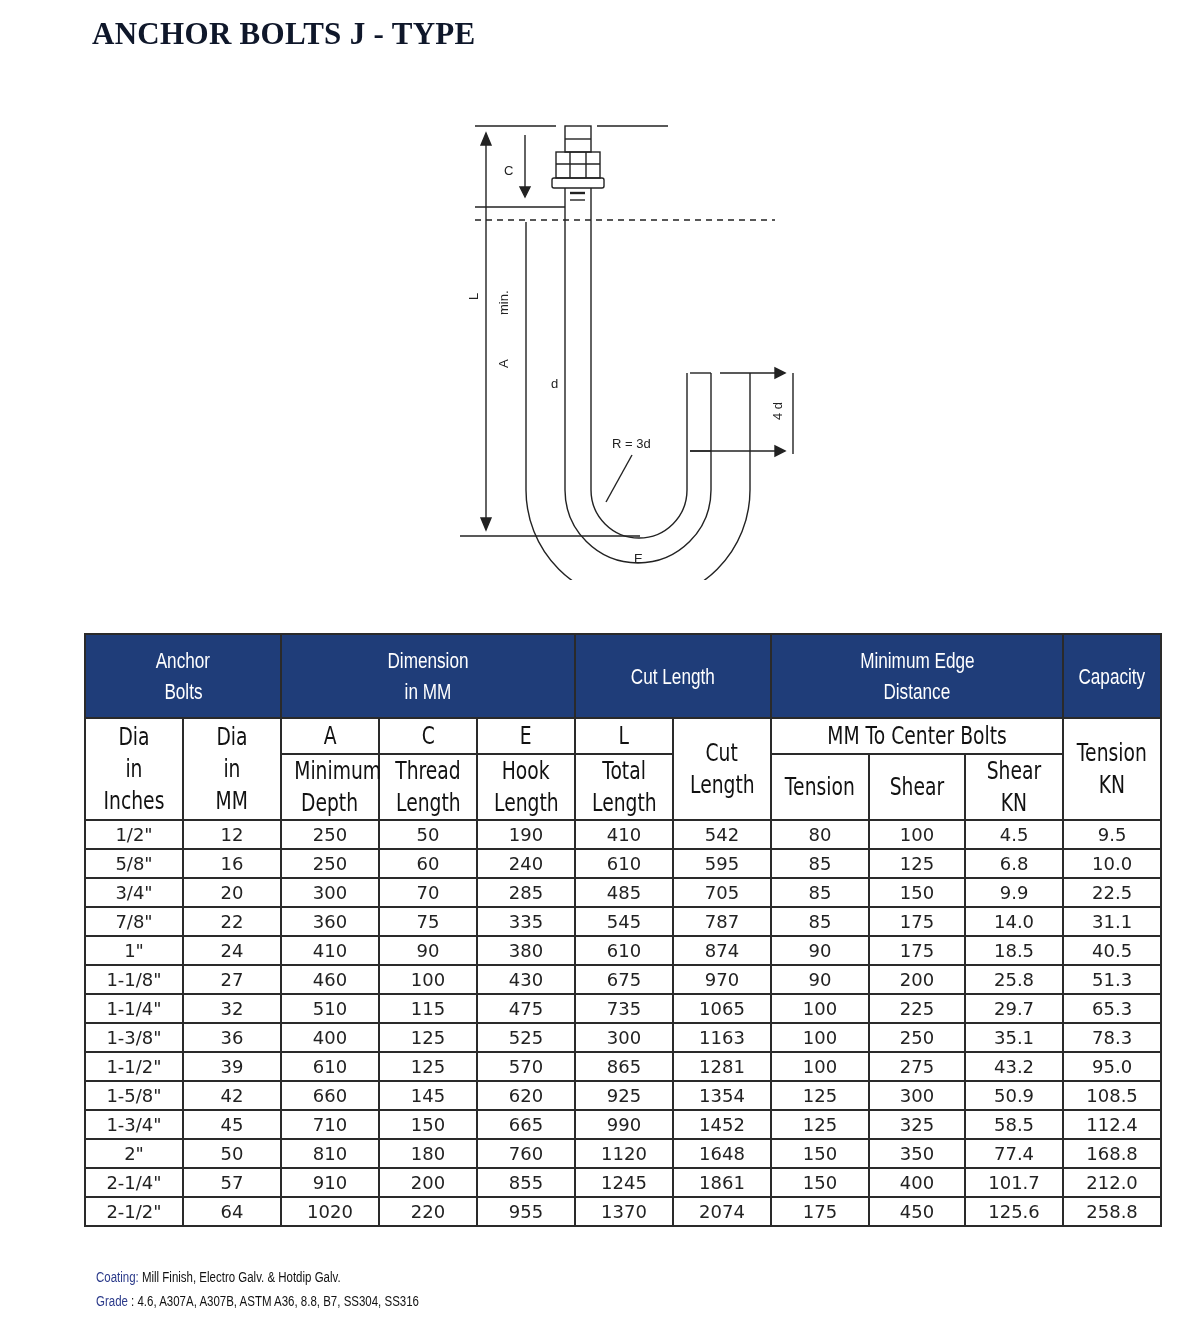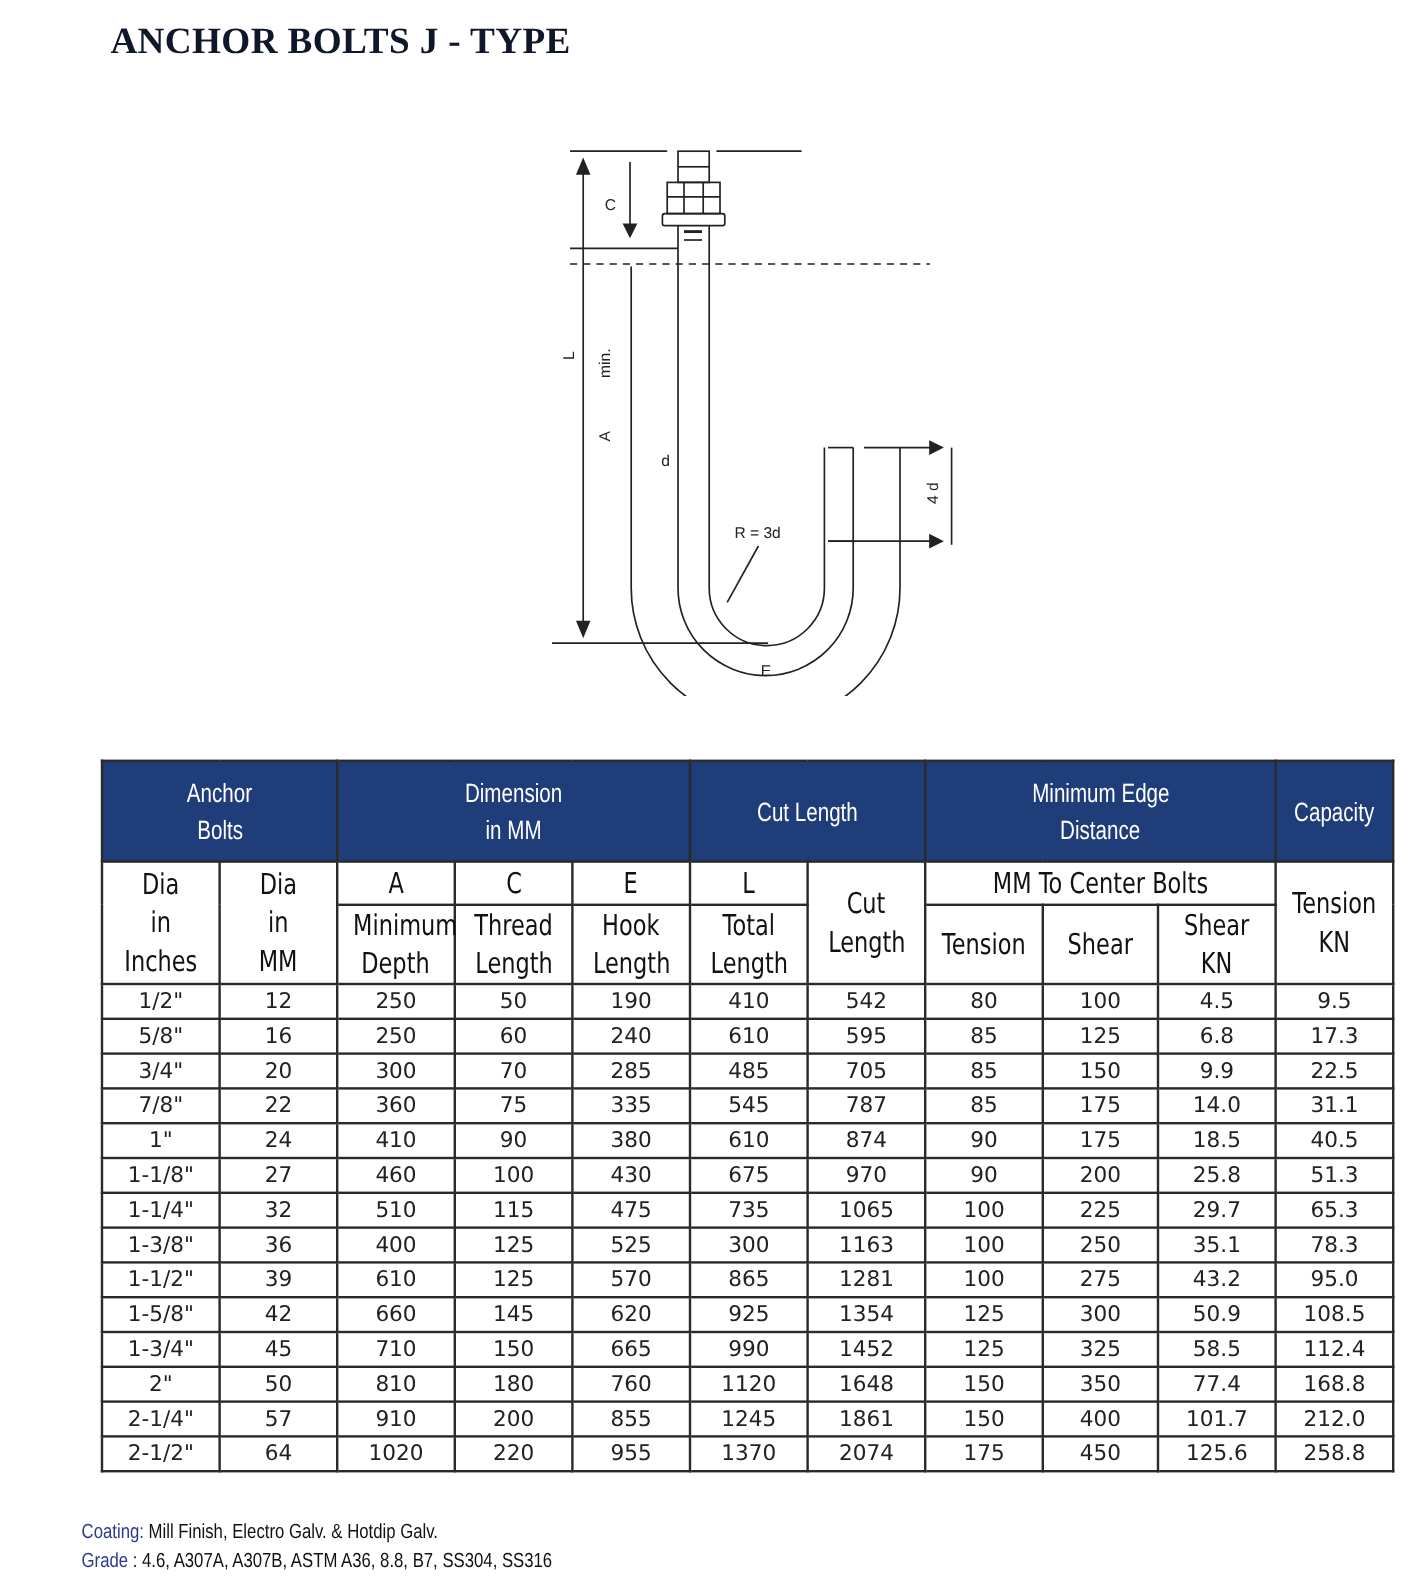--- a/index.html
+++ b/index.html
@@ -11,21 +11,21 @@
   table.spec { position:absolute; left:84px; top:633px; width:1020px; border-collapse:collapse; table-layout:fixed; font-family:"DejaVu Sans", sans-serif; }
   table.spec td, table.spec th { border:2px solid #2a2a2a; text-align:center; padding:0; }
   table.spec th.band { background:#1f3d79; color:#fff; font-weight:normal; font-size:22px; line-height:31px; height:82px; font-family:"Liberation Sans Narrow","Liberation Sans", sans-serif; transform-origin:center; }
   .cond { display:inline-block; transform:scaleX(0.78); }
   table.spec th.sub { background:#fff; color:#111; font-weight:normal; font-size:24px; line-height:32px; }
   table.spec th.sub.small { height:34px; }
   table.spec td { font-size:18px; height:27px; color:#222; }
   td.r { text-align:right; padding-right:16px; }
   td.c { text-align:center; }
 
-  .notes { position:absolute; left:68px; top:1265px; font-size:17px; line-height:24px; color:#111; }
+  .notes { position:absolute; left:96px; top:1265px; font-size:14px; line-height:24px; color:#111; }
   .notes .lbl { color:#2b3a8a; }
   .notes .line { transform:scaleX(0.82); transform-origin:left center; white-space:nowrap; }
 </style>
 </head>
 <body>
 
 <h1 class="title">ANCHOR BOLTS J - TYPE</h1>
 
 <svg class="diagram" viewBox="440 110 360 470" xmlns="http://www.w3.org/2000/svg">
   <g stroke="#222" stroke-width="1.4" fill="none">
@@ -147,21 +147,21 @@
         <td class="r">5/8"</td>
         <td class="c">16</td>
         <td class="c">250</td>
         <td class="c">60</td>
         <td class="c">240</td>
         <td class="c">610</td>
         <td class="c">595</td>
         <td class="c">85</td>
         <td class="c">125</td>
         <td class="r">6.8</td>
-        <td class="r">17.3</td>
+        <td class="r">10.0</td>
       </tr>
       <tr>
         <td class="r">3/4"</td>
         <td class="c">20</td>
         <td class="c">300</td>
         <td class="c">70</td>
         <td class="c">285</td>
         <td class="c">485</td>
         <td class="c">705</td>
         <td class="c">85</td>

